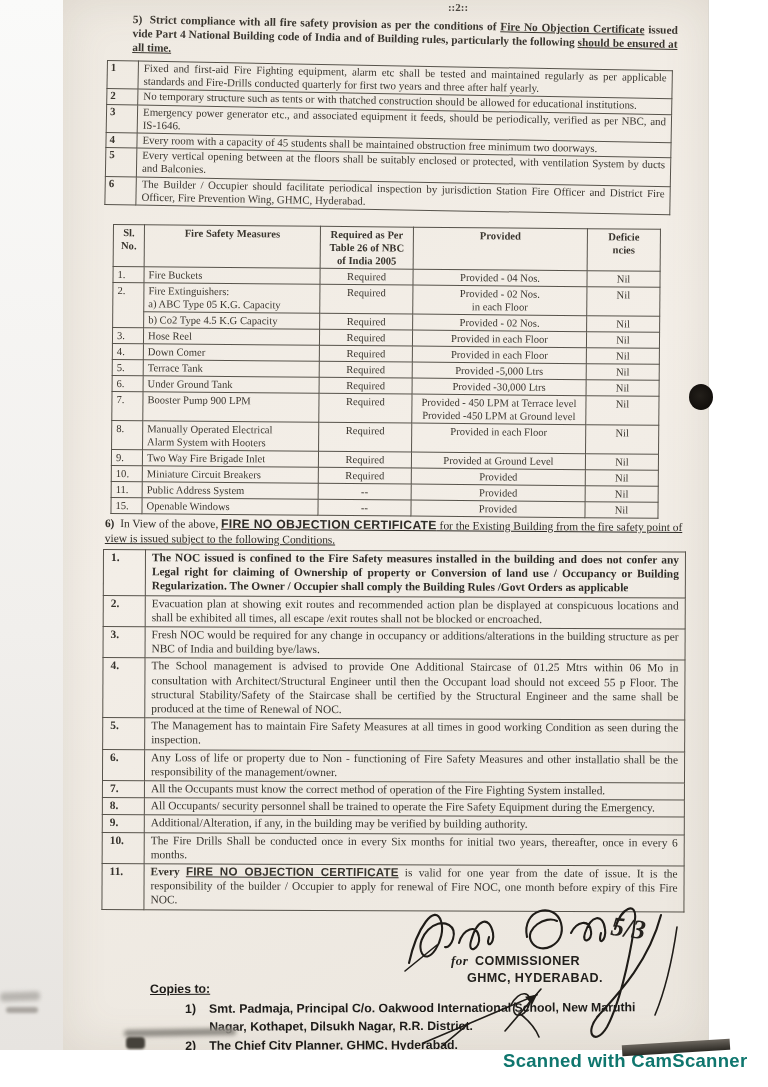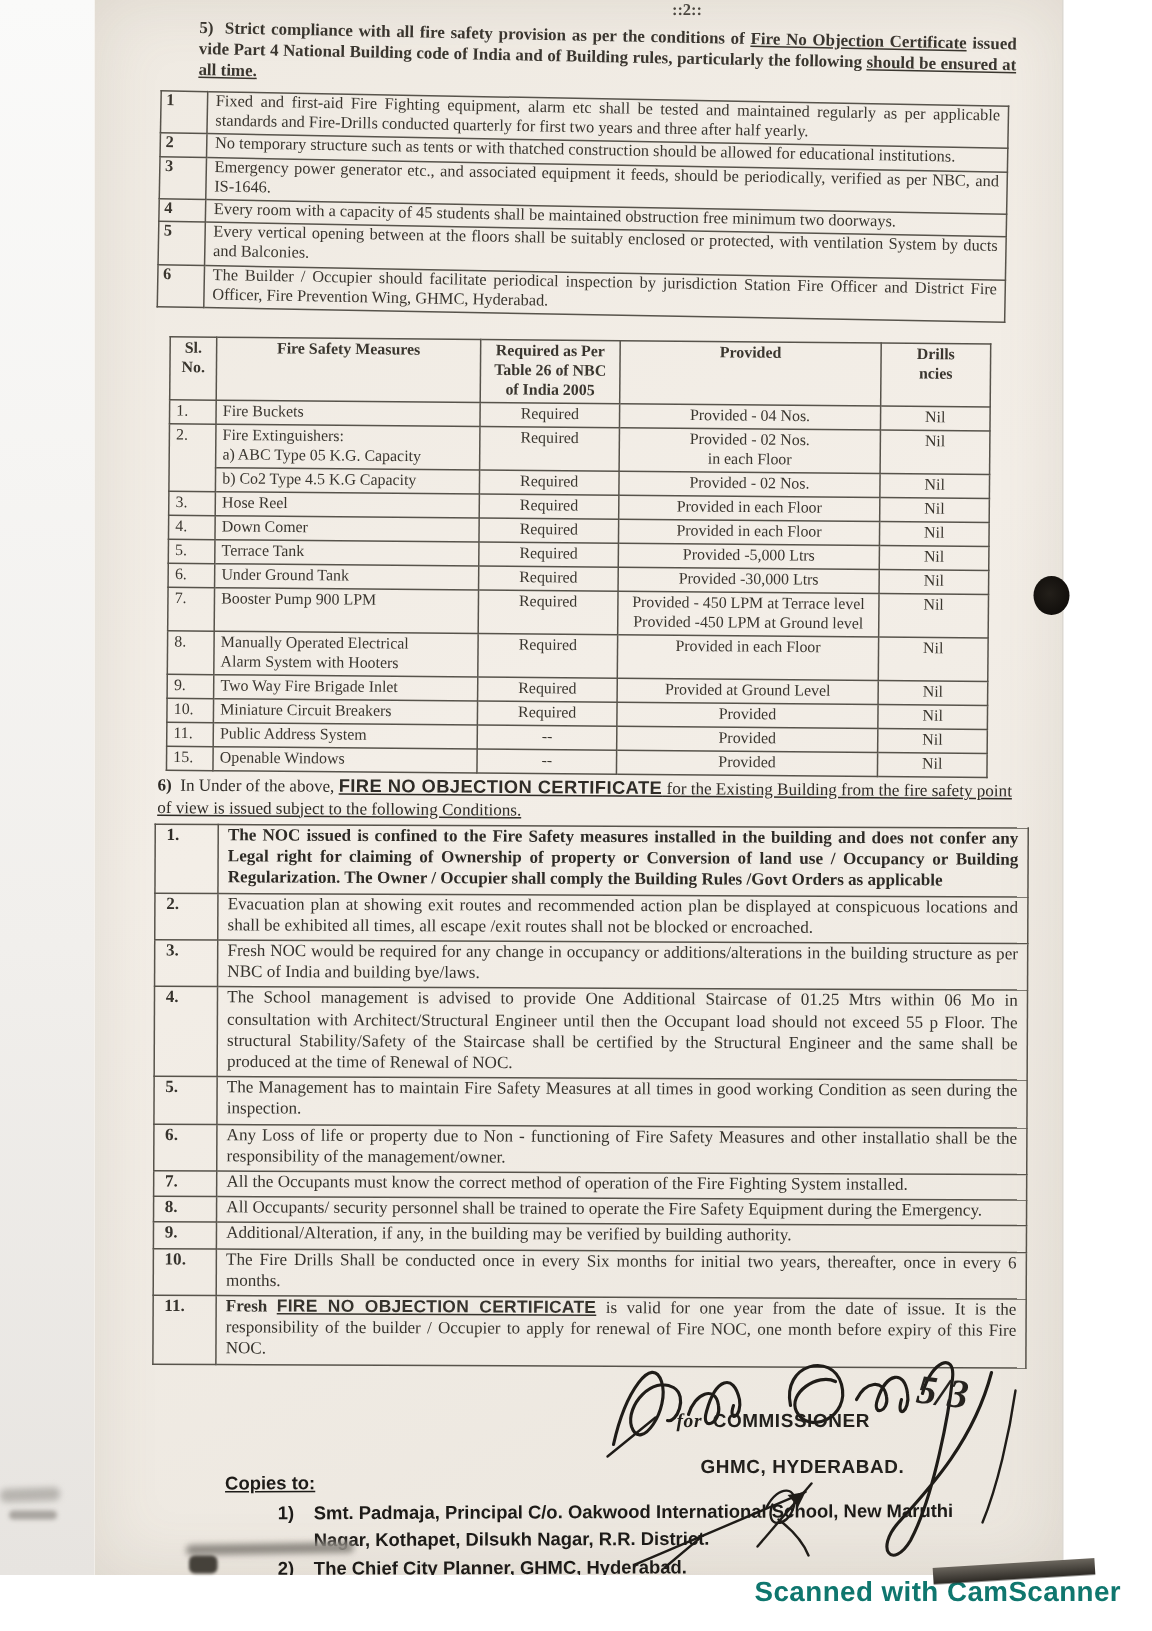--- a/index.html
+++ b/index.html
@@ -28,21 +28,21 @@
       transform:rotate(.4deg);transform-origin:left top;color:#2f2c27;}
   .s6 .big{font-family:"Liberation Sans",sans-serif;font-size:12.2px;letter-spacing:.3px;}
   .t3{left:40px;top:549px;width:583px;transform:rotate(.25deg);transform-origin:left top;}
   .t3 table{border-collapse:collapse;width:100%;font-size:11.4px;line-height:14.2px;color:#36332d;}
   .t3 td{border:1px solid #57534b;padding:0 6px 2px;vertical-align:top;text-align:justify;}
   .t3 td.num{width:30px;font-weight:bold;text-align:left;padding:0 4px 0 7px;}
   .t3 .bold-row{font-weight:bold;color:#2e2b26;}
   .t3 .bigcaps{font-family:"Liberation Sans",sans-serif;font-size:11.6px;letter-spacing:.2px;}
   .sig{left:330px;top:885px;width:310px;height:170px;}
   .sig svg{position:absolute;left:0;top:0;}
-  .sig-line1{position:absolute;left:58px;top:54px;font-family:"Liberation Sans",sans-serif;
+  .sig-line1{position:absolute;left:58px;top:68px;font-family:"Liberation Sans",sans-serif;
       font-weight:bold;font-size:12.6px;letter-spacing:.4px;color:#22201c;white-space:nowrap;}
   .sig-for{font-family:"Liberation Serif",serif;font-style:italic;font-weight:bold;font-size:13px;margin-right:7px;}
   .sig-line2{position:absolute;left:74px;top:86px;font-family:Liberation Sans, sans-serif;
       font-weight:bold;font-size:12.6px;letter-spacing:.4px;color:#22201c;white-space:nowrap;}
   .sig-date{position:absolute;left:218px;top:28px;font-style:italic;font-size:27px;font-weight:bold;
       color:#26231f;transform:rotate(7deg);font-family:"Liberation Serif",serif;}
   .copies{left:87px;top:980px;width:505px;font-family:"Liberation Sans",sans-serif;font-weight:bold;
       font-size:12.3px;line-height:18.5px;color:#1d1b18;transform:rotate(-.2deg);transform-origin:left top;}
   .copies .head{text-decoration:underline;margin-bottom:1px;}
   .copies .item{display:flex;margin-left:35px;}
@@ -115,21 +115,21 @@
           </colgroup>
         <tbody>
             <tr>
           <th class="pre">Sl.
 No.</th>
           <th>Fire Safety Measures</th>
           <th class="pre">Required as Per
 Table 26 of NBC
 of India 2005</th>
           <th>Provided</th>
-          <th class="pre">Drills
+          <th class="pre">Deficie
 ncies</th>
         </tr>
         <tr>
               <td>1.</td>
               <td class="pre">Fire Buckets</td>
               <td class="c">Required</td>
               <td class="c pre">Provided - 04 Nos.</td>
               <td class="c">Nil</td>
             </tr>
         <tr>
@@ -218,21 +218,21 @@
               <td class="c">--</td>
               <td class="c pre">Provided</td>
               <td class="c">Nil</td>
             </tr>
       </tbody>
         </table>
     </div>
 
     <div class="blk s6">
       <span class="b">6)</span>&nbsp;
-      <span>In Under of the above, </span><span class="b u big">FIRE NO OBJECTION CERTIFICATE</span><span class="u"> for the Existing Building from the fire safety point of view is issued  subject to the following Conditions.</span>
+      <span>In View of the above, </span><span class="b u big">FIRE NO OBJECTION CERTIFICATE</span><span class="u"> for the Existing Building from the fire safety point of view is issued  subject to the following Conditions.</span>
     </div>
 
     <div class="blk t3">
       <table>
         <tbody>
             <tr class="bold-row">
               <td class="num">1.</td>
               <td>The NOC issued is confined to the Fire Safety measures installed in the building and does not confer any Legal right for claiming of Ownership of property or Conversion of land use / Occupancy or Building Regularization. The Owner / Occupier shall comply the Building Rules /Govt Orders as applicable</td>
             </tr>
         <tr>
@@ -266,21 +266,21 @@
         <tr>
               <td class="num">9.</td>
               <td>Additional/Alteration, if any, in the building may be verified by building authority.</td>
             </tr>
         <tr>
               <td class="num">10.</td>
               <td>The Fire Drills Shall be conducted once in every Six months for initial two years, thereafter, once in  every 6 months.</td>
             </tr>
         <tr>
               <td class="num">11.</td>
-          <td><span class="b">Fresh </span><span class="b u bigcaps">FIRE NO OBJECTION CERTIFICATE</span><span>  is valid for one year from the date of issue. It  is  the responsibility  of  the builder  /  Occupier  to  apply  for  renewal of Fire NOC, one month before expiry of  this Fire NOC.</span></td>
+          <td><span class="b">Every </span><span class="b u bigcaps">FIRE NO OBJECTION CERTIFICATE</span><span>  is valid for one year from the date of issue. It  is  the responsibility  of  the builder  /  Occupier  to  apply  for  renewal of Fire NOC, one month before expiry of  this Fire NOC.</span></td>
             </tr>
       </tbody>
         </table>
     </div>
 
     <div class="blk sig">
       <svg class="scrawl" width="310" height="170" viewBox="0 0 310 170">
         <path d="M12,86 L44,60" class="thin"></path>
         <path d="M16,78 C24,42 42,18 48,36 C54,54 34,84 28,66 C24,52 42,32 56,40 C66,46 58,64 52,62"></path>
         <path d="M66,58 C70,44 84,38 86,52 C88,64 74,70 78,56 C84,34 96,30 100,48 C102,60 92,64 96,52"></path>

